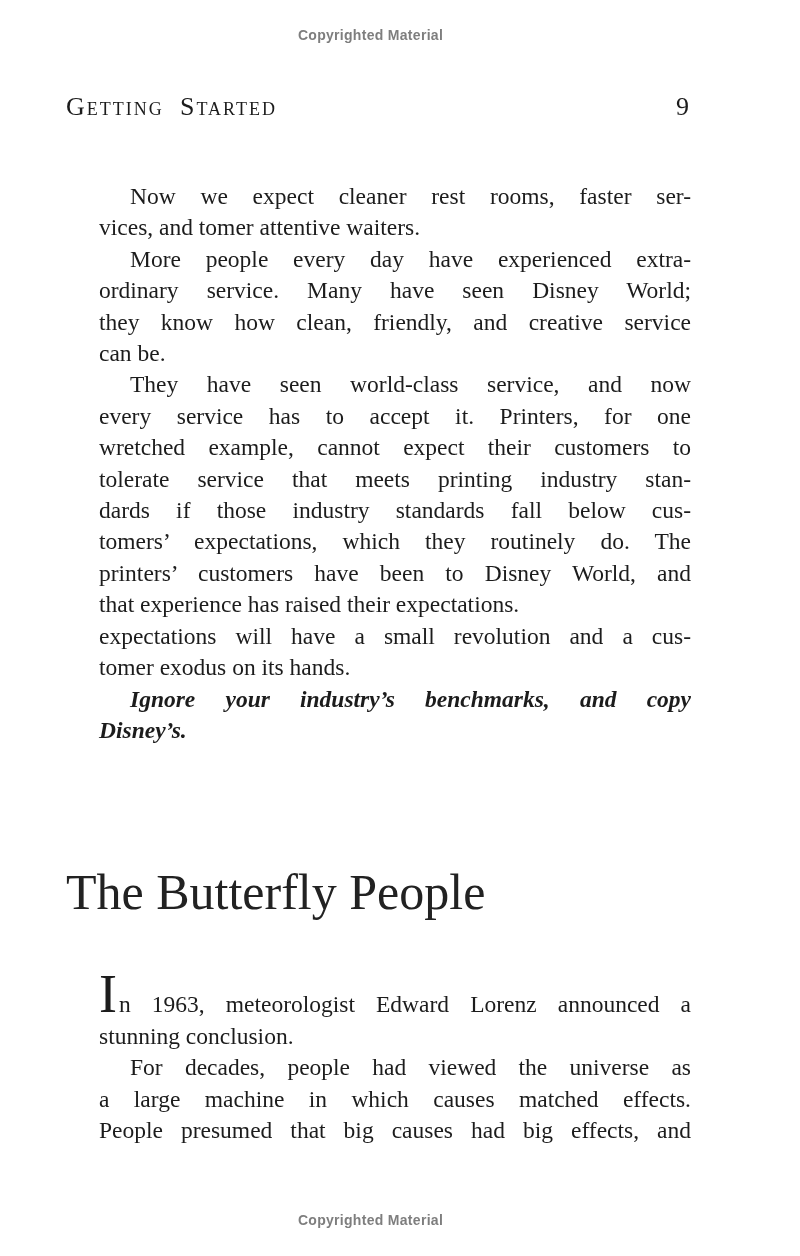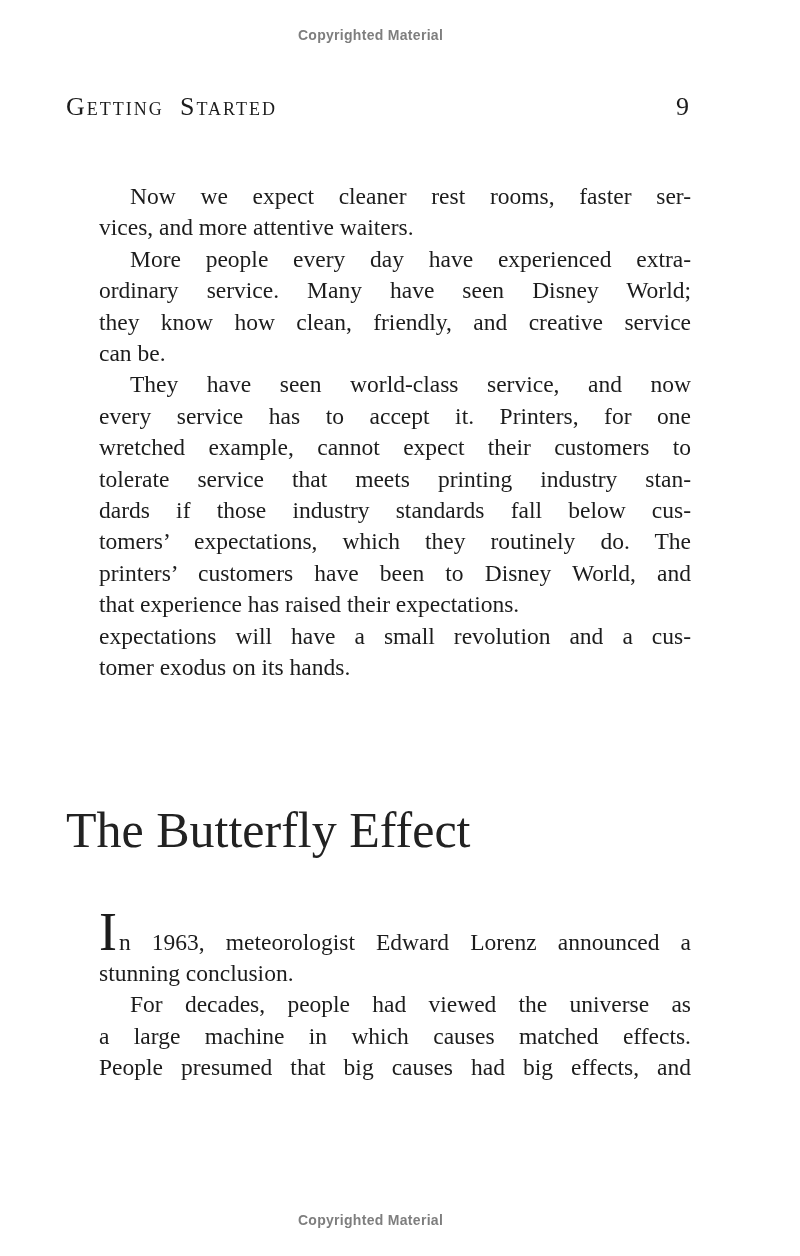--- a/index.html
+++ b/index.html
@@ -103,21 +103,21 @@
 
   <div class="running-header">
     <div class="running-title">Getting Started</div>
     <div class="page-number">9</div>
   </div>
 
   <div class="text-column">
     <div>
         <div class="para indent">
           <div class="line first">Now we expect cleaner rest rooms, faster ser-</div>
-          <div class="line last">vices, and more attentive waiters.</div>
+          <div class="line last">vices, and tomer attentive waiters.</div>
         </div>
         <div class="para indent">
           <div class="line first">More people every day have experienced extra-</div>
           <div class="line">ordinary service. Many have seen Disney World;</div>
           <div class="line">they know how clean, friendly, and creative service</div>
           <div class="line last">can be.</div>
         </div>
         <div class="para indent">
           <div class="line first">They have seen world-class service, and now</div>
           <div class="line">every service has to accept it. Printers, for one</div>
@@ -125,23 +125,27 @@
           <div class="line">tolerate service that meets printing industry stan-</div>
           <div class="line">dards if those industry standards fall below cus-</div>
           <div class="line">tomers’ expectations, which they routinely do. The</div>
           <div class="line">printers’ customers have been to Disney World, and</div>
           <div class="line last">that experience has raised their expectations.</div>
         </div>
         <div class="para indent">
           <div class="line">expectations will have a small revolution and a cus-</div>
           <div class="line last">tomer exodus on its hands.</div>
         </div>
+        <div class="para indent emphasis">
+          <div class="line first">Ignore your industry’s benchmarks, and copy</div>
+          <div class="line last">Disney’s.</div>
+        </div>
       </div>
 
-    <div class="chapter-title">The Butterfly Effect</div>
+    <div class="chapter-title">The Butterfly People</div>
 
     <div class="chapter-body">
         <div class="para dropcap">
           <div class="line first"><span class="bigcap">I</span>n 1963, meteorologist Edward Lorenz announced a</div>
           <div class="line last">stunning conclusion.</div>
         </div>
         <div class="para indent cont">
           <div class="line first">For decades, people had viewed the universe as</div>
           <div class="line">a large machine in which causes matched effects.</div>
           <div class="line last">People presumed that big causes had big effects, and</div>

